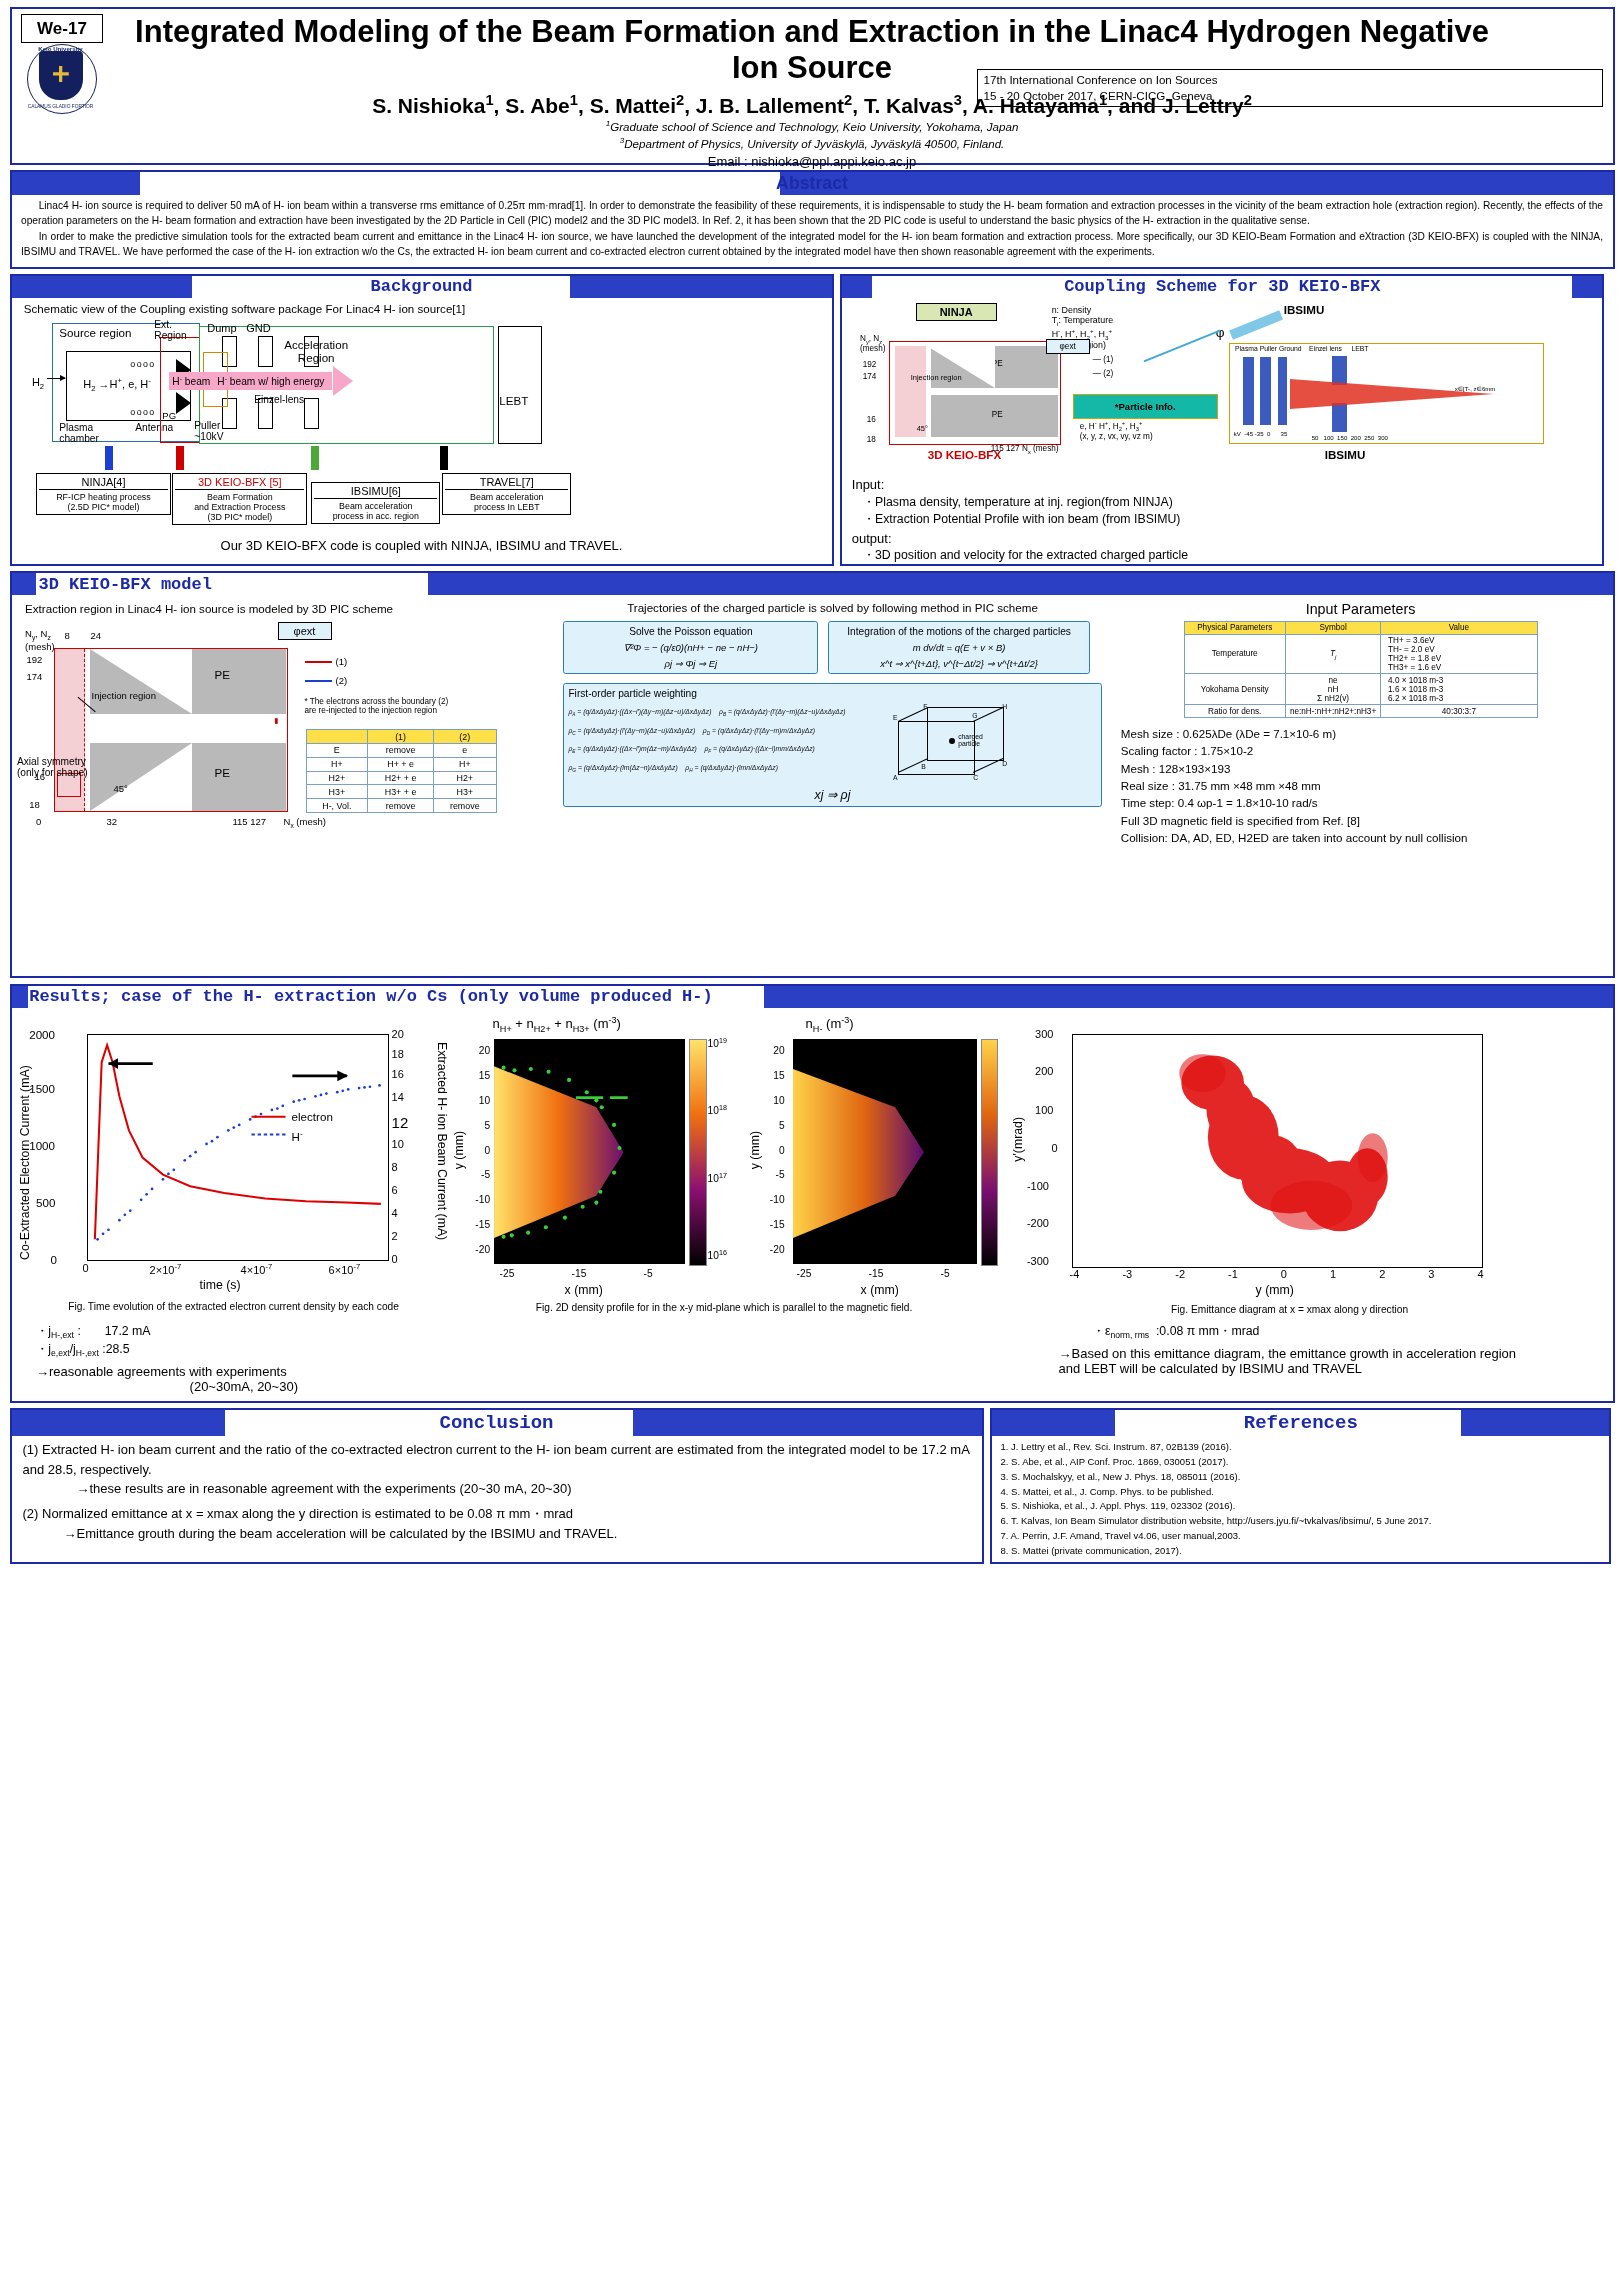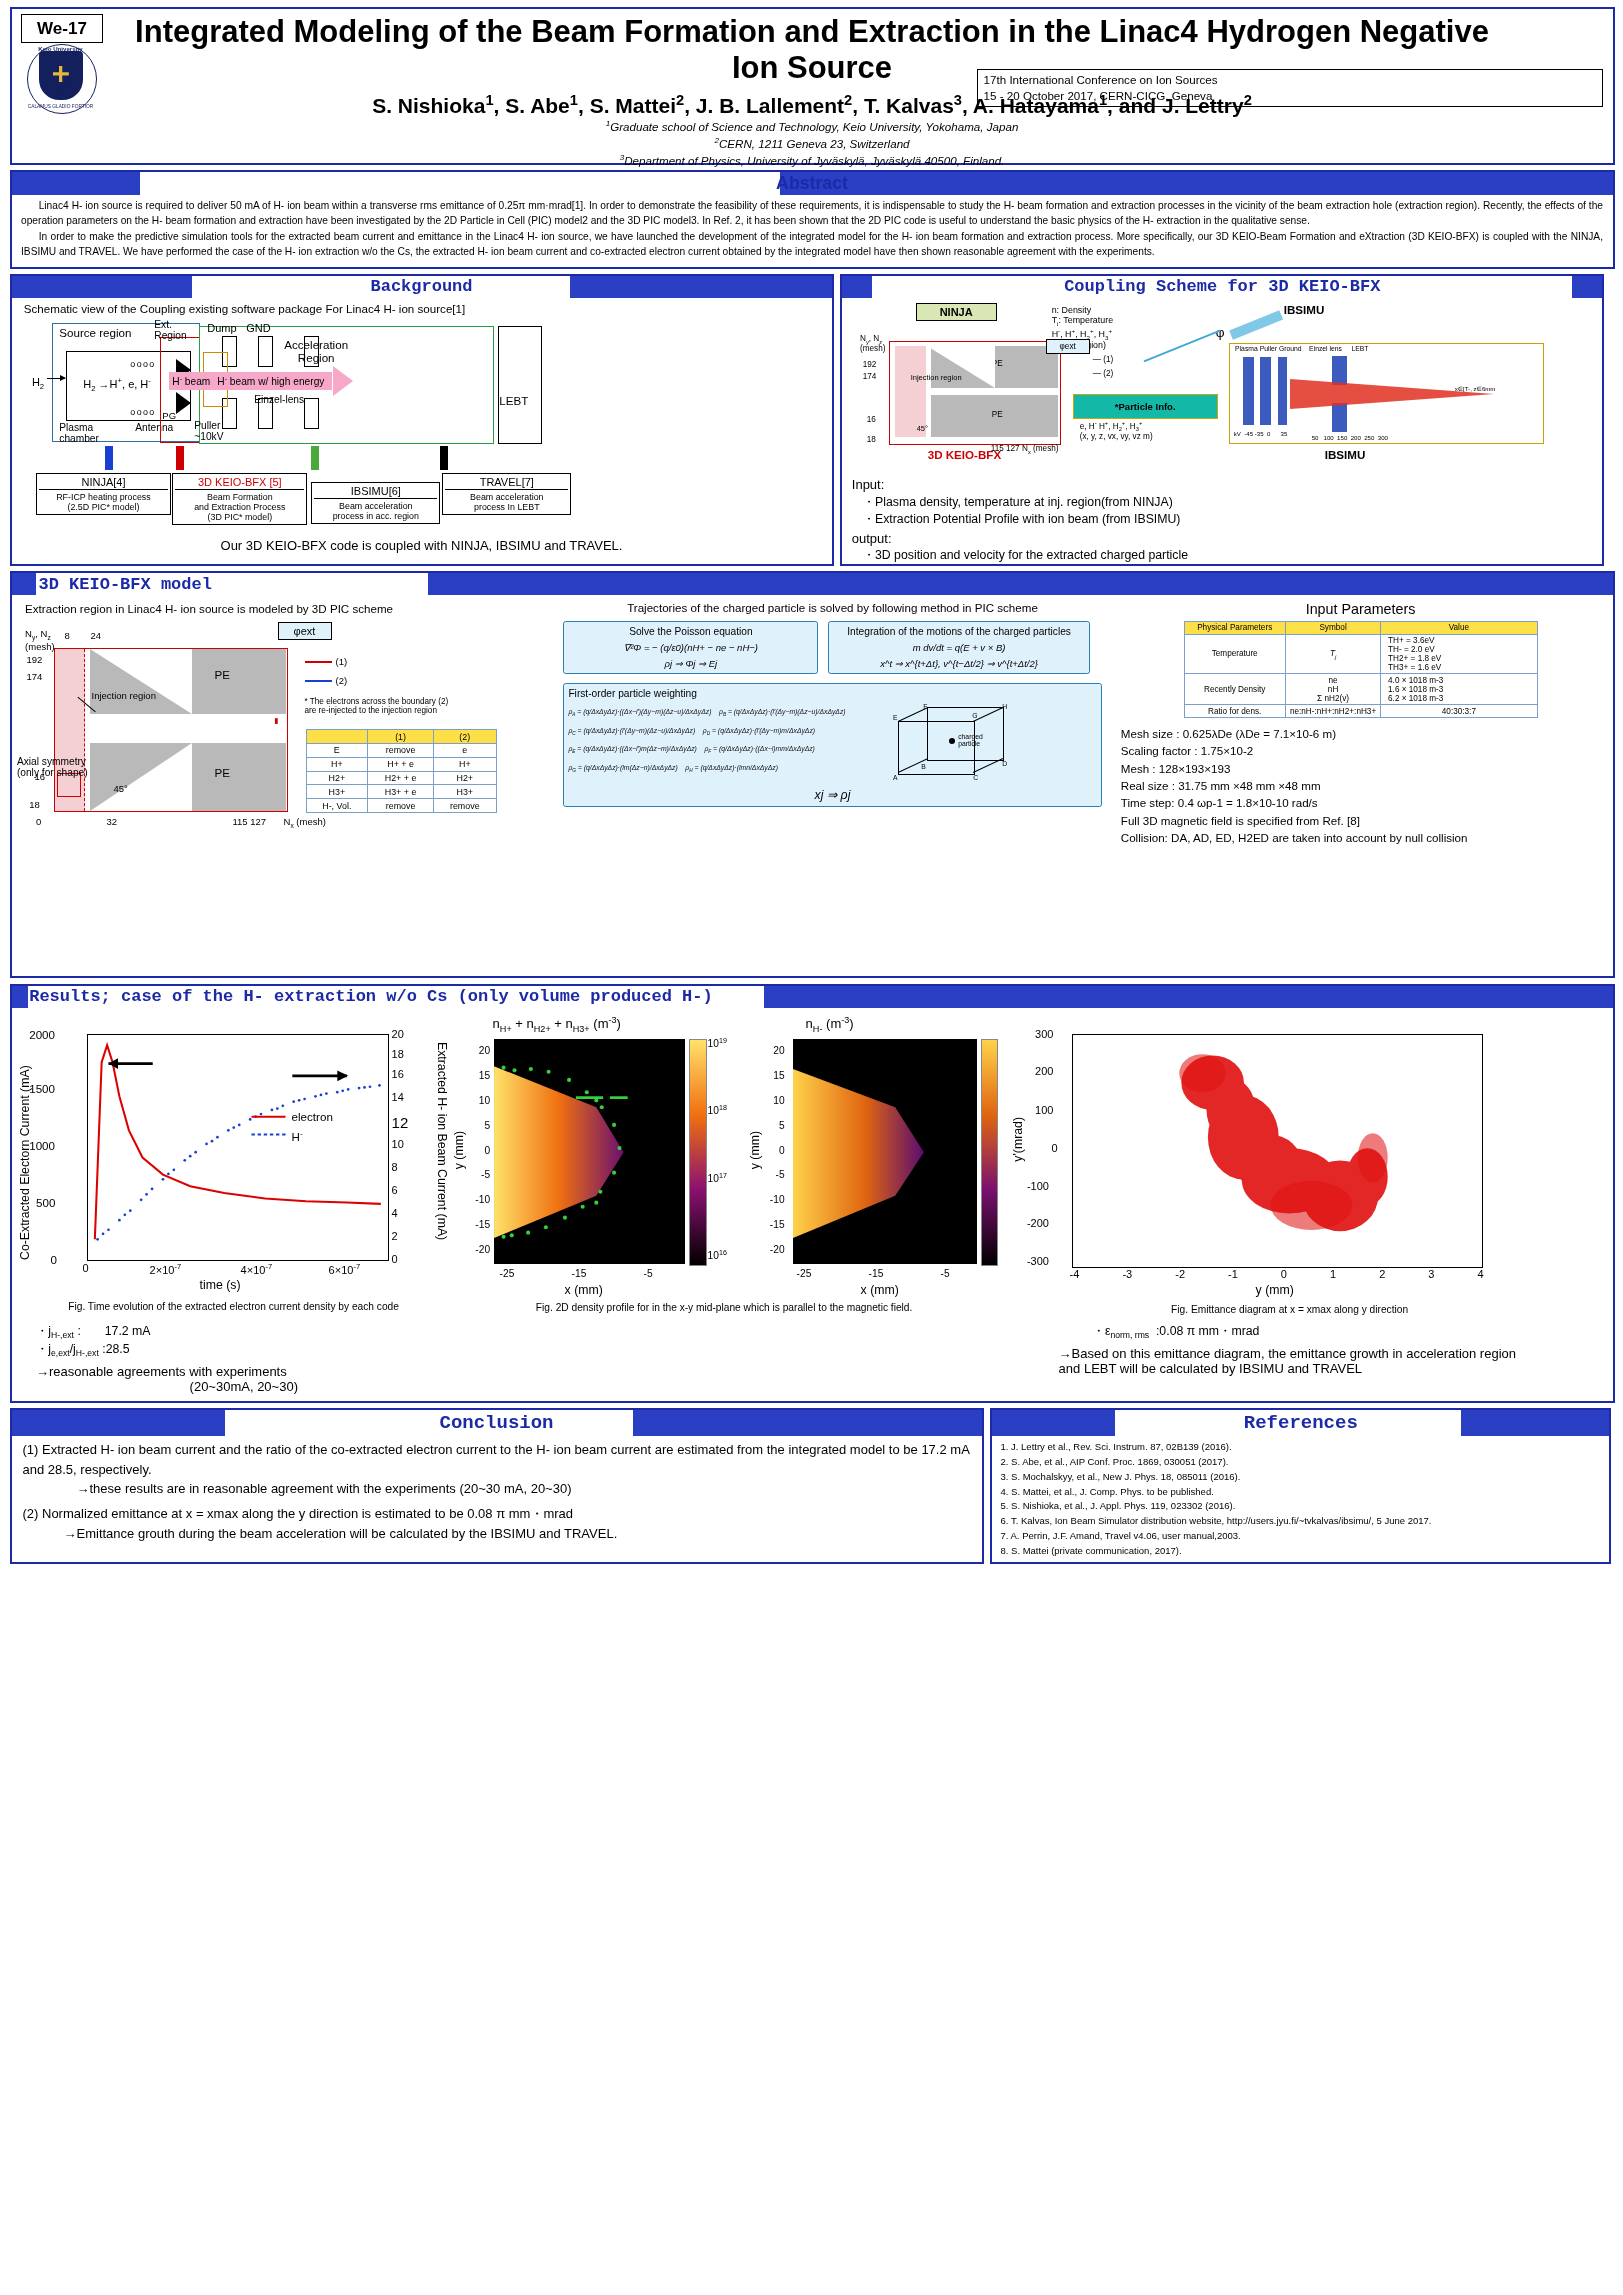--- a/index.html
+++ b/index.html
@@ -54,21 +54,20 @@
     </div>
     <div class="title">Integrated Modeling of the Beam Formation and Extraction in the Linac4 Hydrogen Negative Ion Source</div>
     <div class="confbox">
       <div>17th International Conference on Ion Sources</div>
       <div>15 - 20 October 2017, CERN-CICG, Geneva</div>
     </div>
     <div class="authors">
       S. Nishioka<sup>1</sup>, S. Abe<sup>1</sup>, S. Mattei<sup>2</sup>, J. B. Lallement<sup>2</sup>, T. Kalvas<sup>3</sup>, A. Hatayama<sup>1</sup>, and J. Lettry<sup>2</sup>
     </div>
     <div class="affil"><sup>1</sup>Graduate school of Science and Technology, Keio University, Yokohama, Japan</div>
-    <div class="affil"><sup>2</sup>CERN, 1211 Geneva 23, Switzerland</div>
     <div class="affil"><sup>3</sup>Department of Physics, University of Jyväskylä, Jyväskylä 40500, Finland.</div>
     <div class="email">Email : nishioka@ppl.appi.keio.ac.jp</div>
   </div>
 
   <div class="panel abs">
     <div class="absbar secbar" style="background:#fff;color:#1c2aa8;position:relative;">
       <div style="position:absolute;left:0;top:0;width:100%;height:100%;background:linear-gradient(90deg,#2a3fc4 0 8%,#fff 8% 48%,#2a3fc4 48% 100%);"></div>
       <span style="position:relative;z-index:2;color:#1c2aa8;">Abstract</span>
     </div>
     <div class="abstext">
@@ -366,21 +365,21 @@
           </tr>
           <tr>
             <td>Temperature</td>
             <td style="font-style:italic;">T<sub>j</sub></td>
             <td style="white-space:pre-line;text-align:left;padding-left:6.8px;">TH+ = 3.6eV
 TH- = 2.0 eV
 TH2+ = 1.8 eV
 TH3+ = 1.6 eV</td>
           </tr>
           <tr>
-            <td>Recently Density</td>
+            <td>Yokohama Density</td>
             <td style="white-space:pre-line;">ne
 nH
 Σ nH2(v)</td>
             <td style="white-space:pre-line;text-align:left;padding-left:6.8px;">4.0 × 1018 m-3
 1.6 × 1018 m-3
 6.2 × 1018 m-3</td>
           </tr>
           <tr>
             <td>Ratio for dens.</td>
             <td>ne:nH-:nH+:nH2+:nH3+</td>

